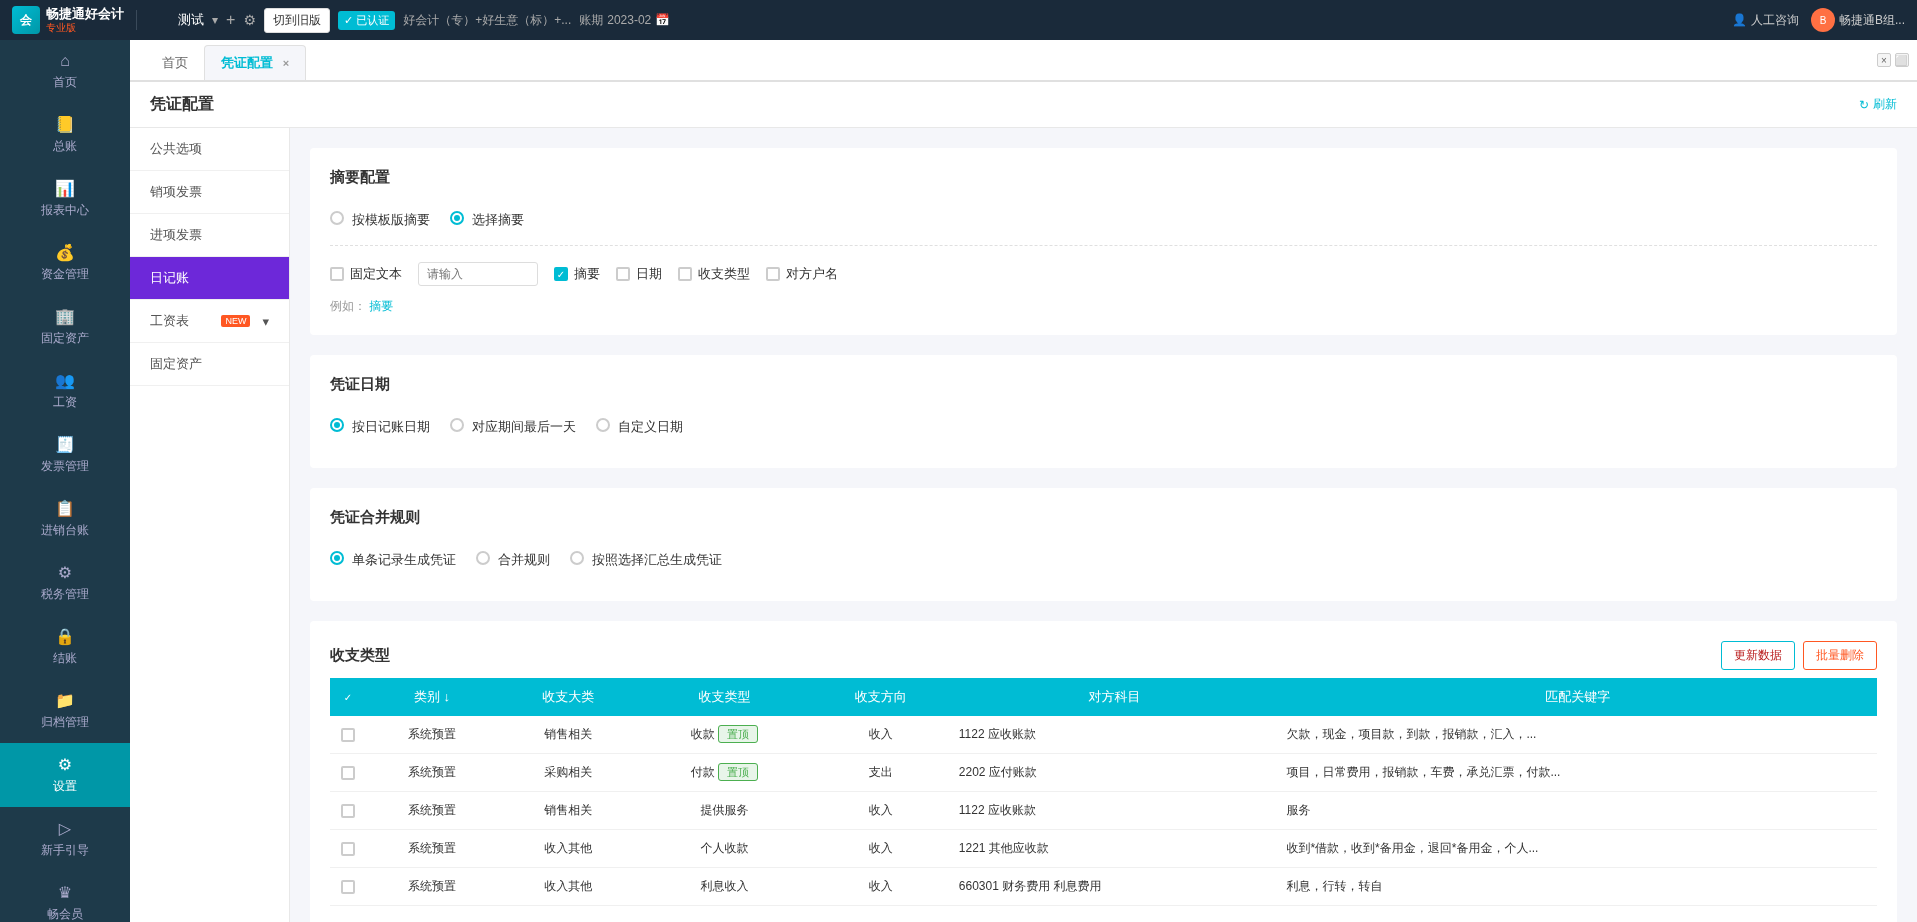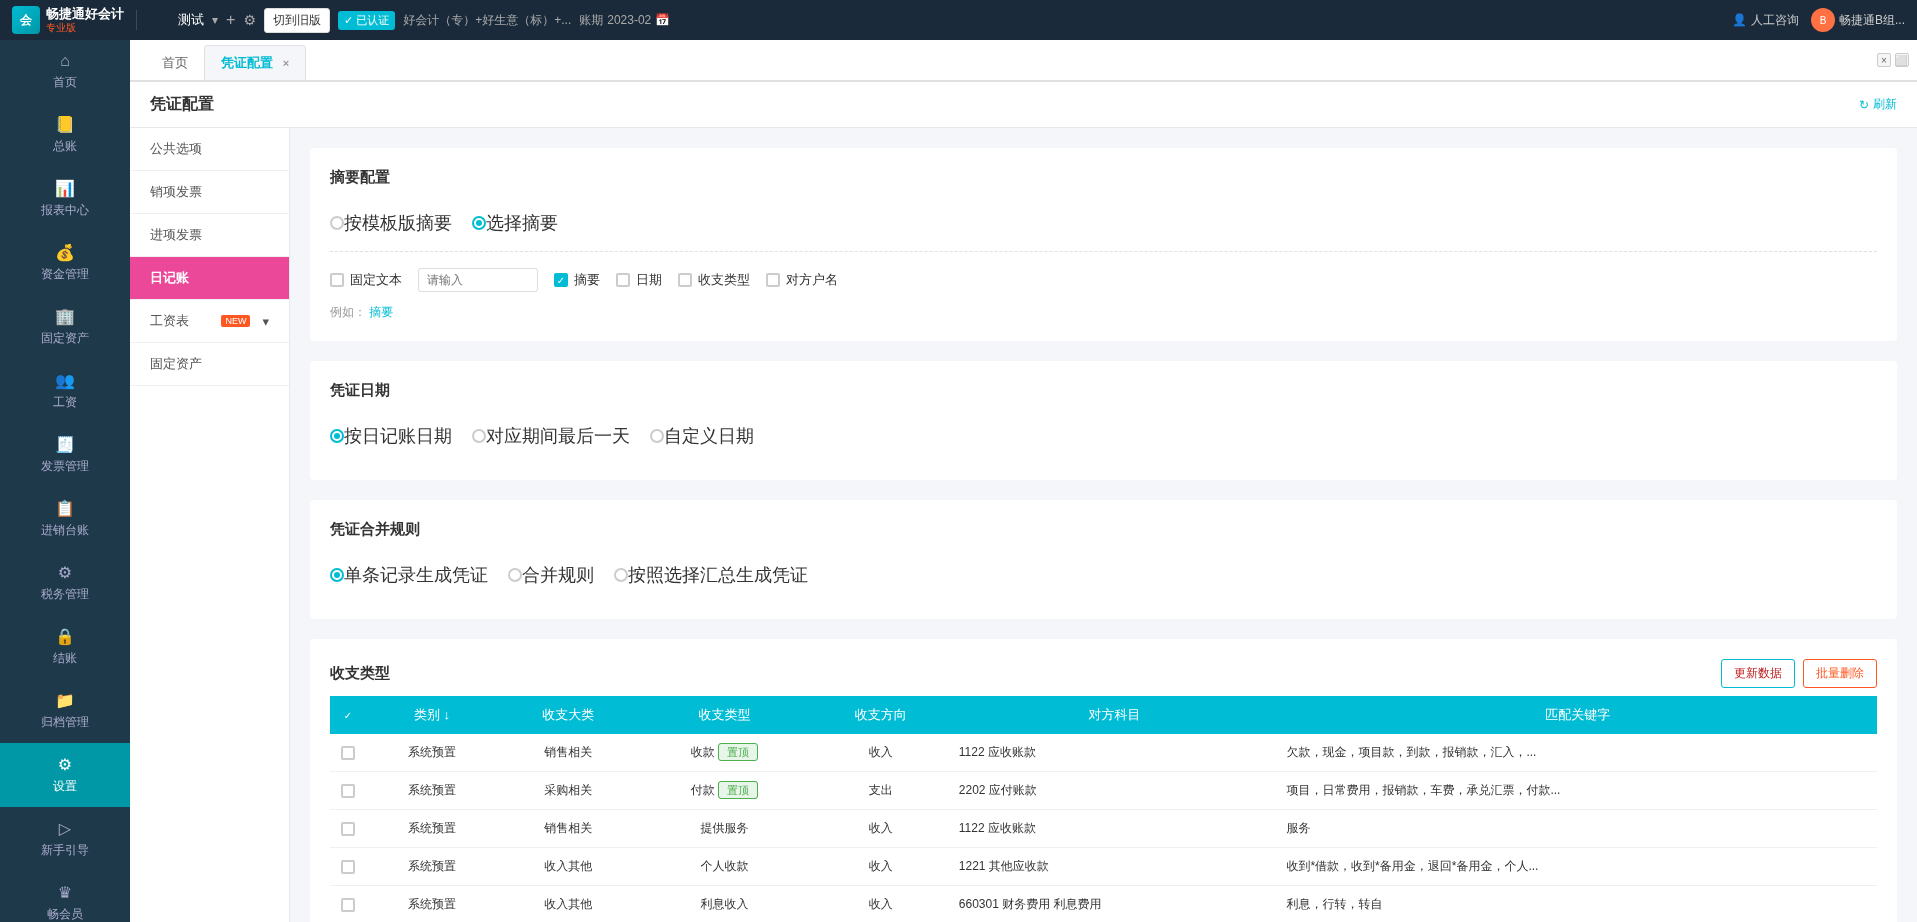--- a/index.html
+++ b/index.html
@@ -47,33 +47,33 @@
     .page-header { background: #fff; padding: 12px 20px; border-bottom: 1px solid #e8e8e8; display: flex; align-items: center; justify-content: space-between; }
     .page-title { font-size: 16px; font-weight: bold; color: #333; }
     .refresh-btn { color: #00bcd4; font-size: 12px; cursor: pointer; display: flex; align-items: center; gap: 4px; }
 
     
     .two-col { display: flex; flex: 1; }
 
     
     .left-nav { width: 160px; background: #fff; border-right: 1px solid #e8e8e8; flex-shrink: 0; }
     .left-nav-item { padding: 12px 20px; font-size: 13px; color: #555; cursor: pointer; border-bottom: 1px solid #f0f0f0; display: flex; align-items: center; justify-content: space-between; }
-    .left-nav-item.active { background: #ec4899; color: #fff; font-weight: bold; }
+    .left-nav-item.active { background: #6d28d9; color: #fff; font-weight: normal; }
     .new-badge { background: #ff5722; color: white; font-size: 9px; padding: 1px 4px; border-radius: 2px; }
 
     
     .config-area { flex: 1; padding: 20px; overflow-y: auto; }
 
     
     .section { background: #fff; margin-bottom: 20px; padding: 20px; border-radius: 4px; }
     .section-title { font-size: 15px; font-weight: bold; color: #333; margin-bottom: 16px; padding-bottom: 8px; }
 
     
     .radio-group { display: flex; align-items: center; gap: 20px; margin-bottom: 12px; }
-    .radio-option { display: flex; align-items: center; gap: 0; cursor: pointer; font-size: 18px; }
+    .radio-option { display: flex; align-items: flex-start; gap: 8px; cursor: pointer; font-size: 13px; }
     .radio-dot { width: 14px; height: 14px; border-radius: 50%; border: 2px solid #ccc; display: flex; align-items: center; justify-content: center; }
     .radio-dot.checked { border-color: #00bcd4; }
     .radio-dot.checked::after { content: ''; width: 6px; height: 6px; border-radius: 50%; background: #00bcd4; }
 
     
     .checkbox-row { display: flex; align-items: center; gap: 16px; margin: 12px 0; }
     .checkbox-item { display: flex; align-items: center; gap: 6px; cursor: pointer; font-size: 13px; }
     .checkbox-box { width: 14px; height: 14px; border: 2px solid #ccc; border-radius: 2px; display: flex; align-items: center; justify-content: center; }
     .checkbox-box.checked { background: #00bcd4; border-color: #00bcd4; color: white; font-size: 10px; }
     .text-input { border: 1px solid #ddd; border-radius: 3px; padding: 4px 8px; font-size: 12px; color: #999; width: 120px; }

